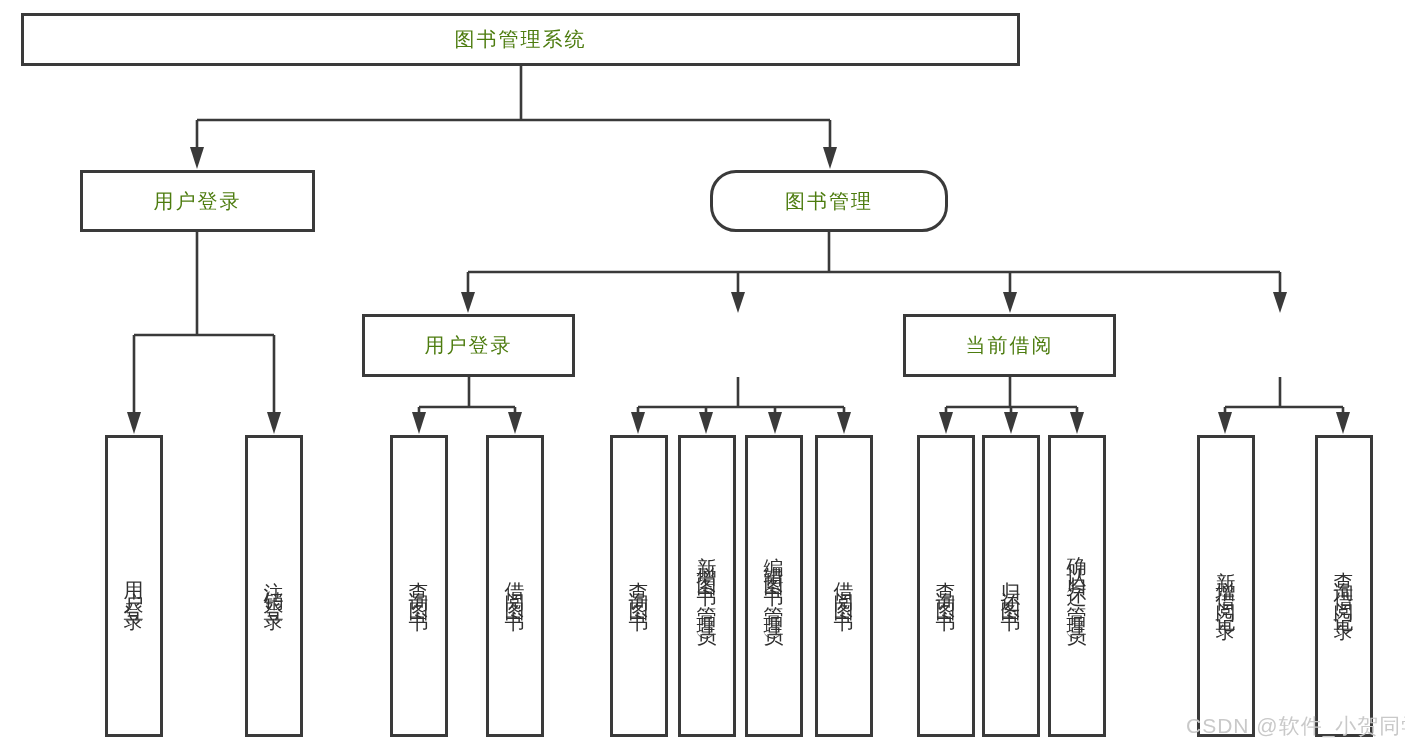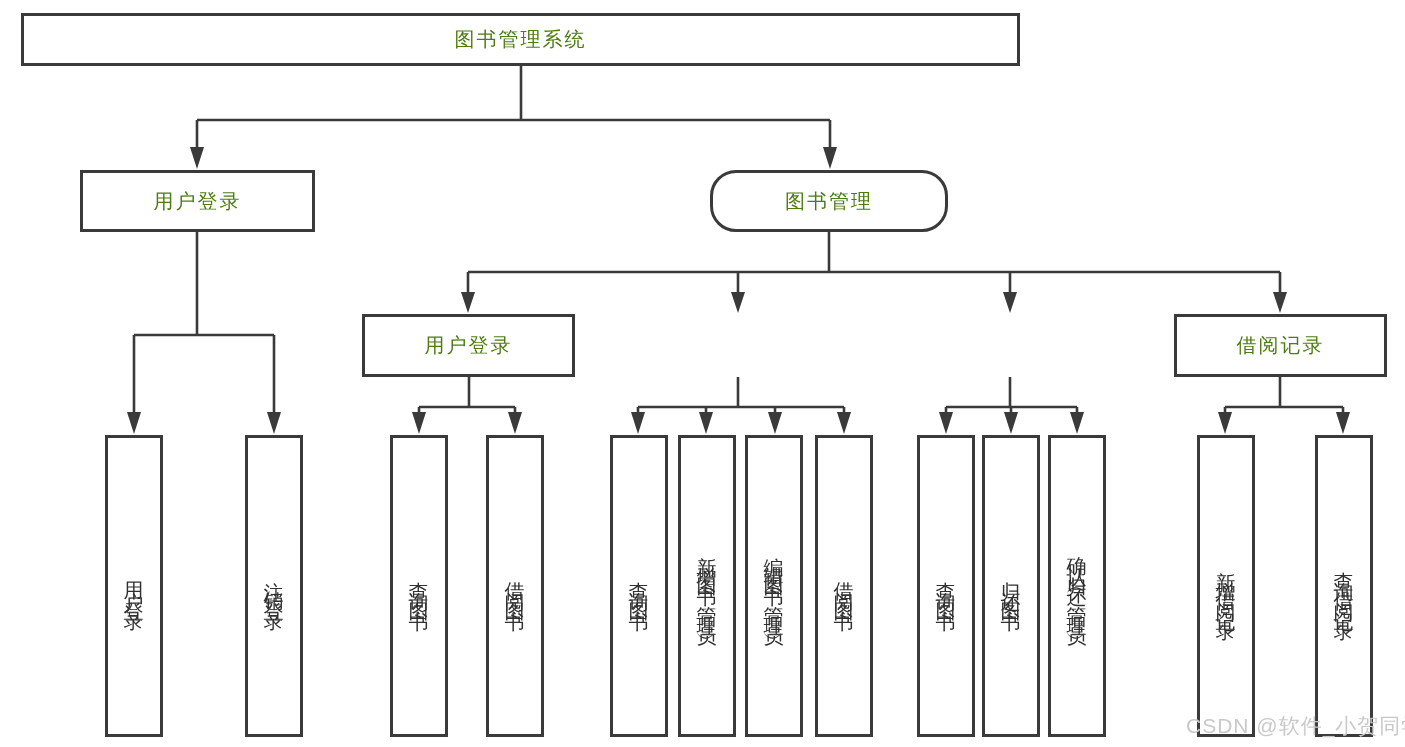--- a/index.html
+++ b/index.html
@@ -139,22 +139,22 @@
   <div class="box n-user-login">
     <span>用户登录</span>
   </div>
   <div class="box n-book-mgmt">
     <span>图书管理</span>
   </div>
 
   <div class="box n-new-rec">
     <span>用户登录</span>
   </div>
-  <div class="box n-records">
-    <span>借阅记录</span>
+  <div class="box n-current">
+    <span>当前借阅</span>
   </div>
 
   <div class="vbox l-1">
     <span class="vtext">用户登录</span>
   </div>
   <div class="vbox l-2">
     <span class="vtext">注销登录</span>
   </div>
   <div class="vbox l-3">
     <span class="vtext">查询图书</span>

